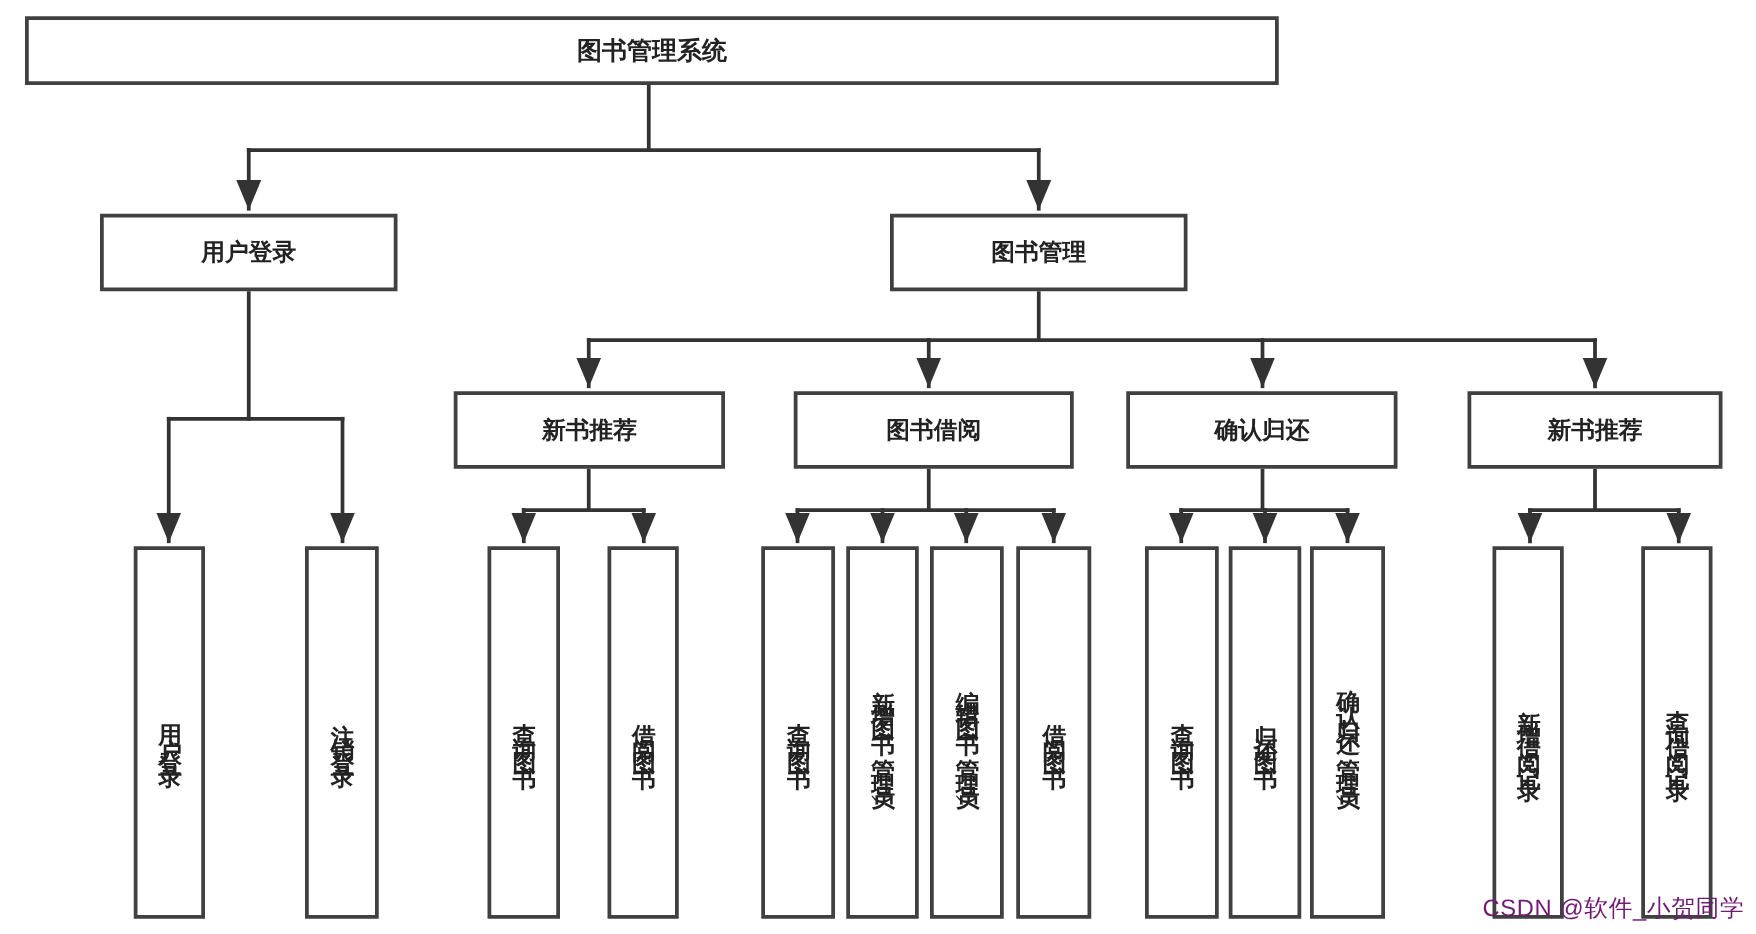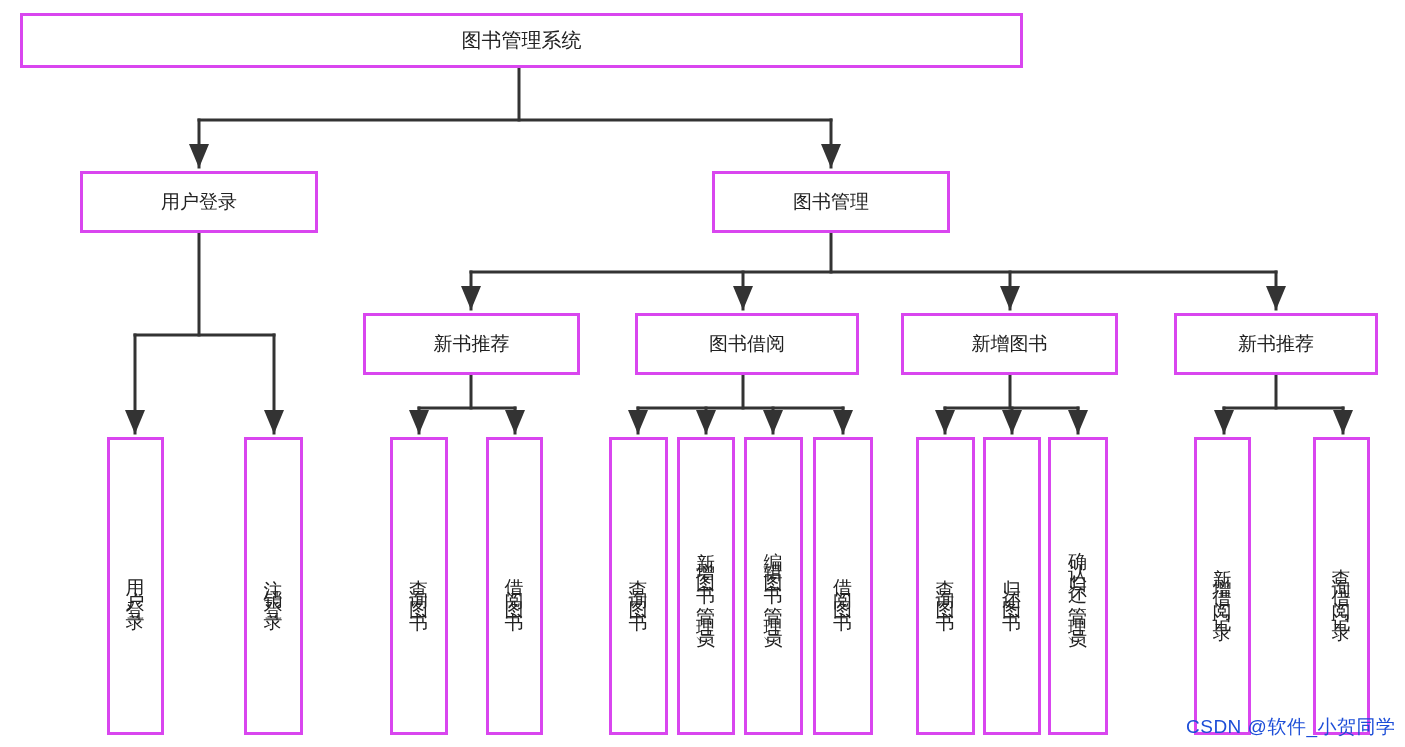--- a/index.html
+++ b/index.html
@@ -14,44 +14,45 @@
   }
   .connectors {
     position: absolute;
     left: 0; top: 0;
     width: 1405px; height: 747px;
     pointer-events: none;
   }
   .node {
     position: absolute;
     box-sizing: border-box;
-    border: 3px solid #d946ef;
+    border: 3px solid #404040;
     background: #ffffff;
     display: flex;
     align-items: center;
     justify-content: center;
     font-size: 19px;
     color: #222222;
     z-index: 2;
+    font-weight: bold;
   }
   .node.root { font-size: 20px; }
   .node .hlabel { white-space: nowrap; }
   .node.leaf .vlabel {
     writing-mode: vertical-rl;
     text-orientation: mixed;
     letter-spacing: 11px;
     line-height: 1;
     white-space: nowrap;
   }
   .watermark {
     position: absolute;
     left: 1186px;
     top: 714px;
     font-size: 19px;
-    color: #1d4ed8;
+    color: #701a75;
     letter-spacing: 0.5px;
     white-space: nowrap;
     z-index: 6;
   }
 </style>
 </head>
 <body>
 
 <div class="canvas">
 
@@ -128,21 +129,21 @@
     <span class="hlabel">图书管理</span>
   </div>
 
   <div class="node" style="left:363px; top:313px; width:217px; height:62px;">
     <span class="hlabel">新书推荐</span>
   </div>
   <div class="node" style="left:635px; top:313px; width:224px; height:62px;">
     <span class="hlabel">图书借阅</span>
   </div>
   <div class="node" style="left:901px; top:313px; width:217px; height:62px;">
-    <span class="hlabel">新增图书</span>
+    <span class="hlabel">确认归还</span>
   </div>
   <div class="node" style="left:1174px; top:313px; width:204px; height:62px;">
     <span class="hlabel">新书推荐</span>
   </div>
 
   <div class="node leaf" style="left:107px; top:437px; width:57px; height:298px;">
     <span class="vlabel">用户登录</span>
   </div>
   <div class="node leaf" style="left:244px; top:437px; width:59px; height:298px;">
     <span class="vlabel">注销登录</span>

